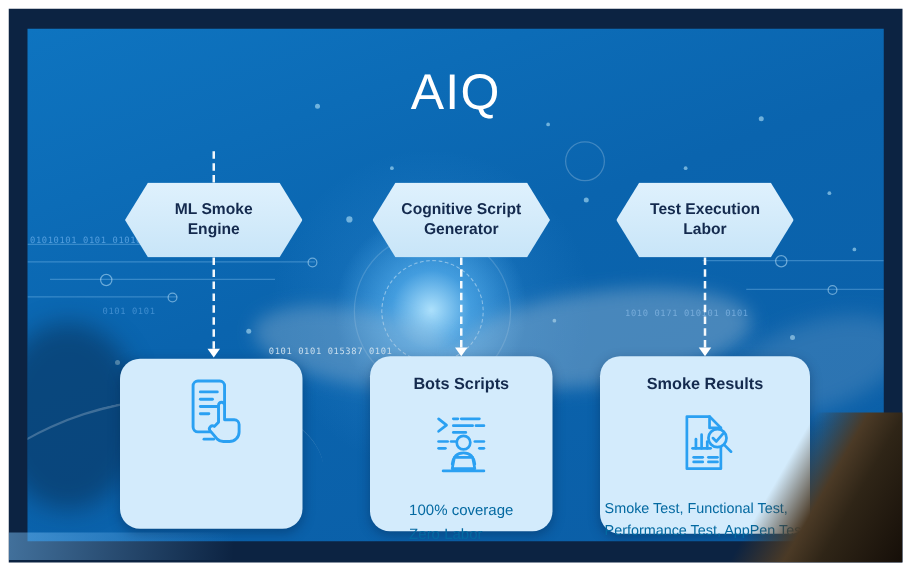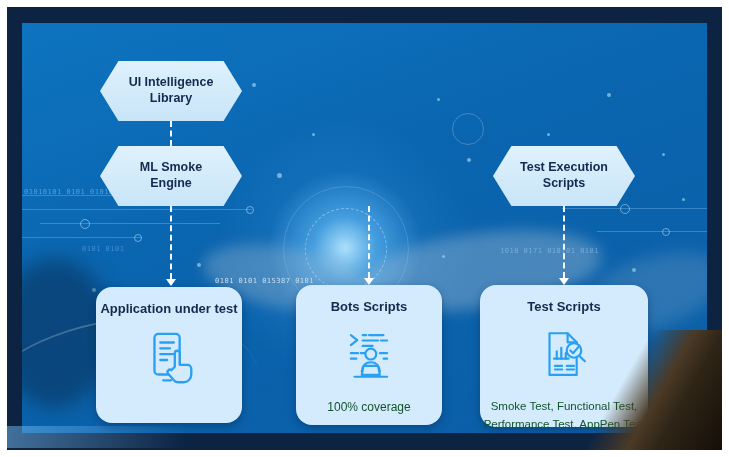--- a/index.html
+++ b/index.html
@@ -50,21 +50,21 @@
   .conn{position:absolute;width:0;border-left:2px dashed rgba(255,255,255,0.95);z-index:4;}
   .arrow{position:absolute;width:0;height:0;z-index:5;
     border-left:5px solid transparent;border-right:5px solid transparent;border-top:7px solid #ffffff;}
   
   .card{position:absolute;z-index:3;background:#d3ebfc;border-radius:16px;
     box-shadow:0 3px 9px rgba(0,25,60,0.35);
     display:flex;flex-direction:column;align-items:center;}
   .card-title{margin-top:14px;color:#142a4e;font-weight:bold;font-size:13px;white-space:nowrap;}
   .card-icon{margin-top:12px;}
   .card-icon svg{stroke:#2aa0f2;fill:none;stroke-width:2.4;stroke-linecap:round;stroke-linejoin:round;}
-  .caption{margin-top:10px;text-align:center;color:#14532d;font-size:12px;line-height:1.55;}
+  .caption{margin-top:10px;color:#0369a1;font-size:12px;line-height:1.55;}
   .caption div{white-space:nowrap;}
   .caption.small{font-size:11.5px;}
   .maskfill{fill:#d3ebfc;}
 </style>
 </head>
 <body>
 
 <div class="frame">
   <div class="slide">
 
@@ -106,41 +106,41 @@
     <div class="binary" style="left:193px;top:254px;color:rgba(230,245,255,0.9);">0101 0101 015387 0101</div>
     <div class="binary" style="left:478px;top:224px;color:rgba(140,200,255,0.55);">1010 0171 010101 0101</div>
     <div class="binary" style="left:60px;top:222px;color:rgba(140,200,255,0.40);">0101 0101</div>
 
     <div class="hand-blob" style="left:180px;top:225px;width:170px;height:60px;background:rgba(180,198,215,0.32);filter:blur(7px);transform:rotate(10deg);"></div>
     <div class="hand-blob" style="left:340px;top:210px;width:240px;height:75px;background:rgba(185,202,218,0.35);filter:blur(7px);transform:rotate(-7deg);"></div>
     <div class="hand-blob" style="left:555px;top:235px;width:150px;height:70px;background:rgba(165,188,210,0.22);filter:blur(8px);transform:rotate(-18deg);"></div>
     <div class="hand-blob" style="left:-25px;top:235px;width:115px;height:150px;background:rgba(8,28,52,0.40);filter:blur(10px);"></div>
     <div class="curve-arc"></div>
 
-
-    <div class="hex" style="left:78px;top:38px;">
-      <span>UI Intelligence Library</span>
-    </div>
+    <div class="title">AIQ</div>
+
     <div class="hex" style="left:78px;top:123px;">
       <span>ML Smoke Engine</span>
     </div>
+    <div class="hex" style="left:276px;top:123px;">
+      <span>Cognitive Script Generator</span>
+    </div>
     <div class="hex" style="left:471px;top:123px;">
-      <span>Test Execution Scripts</span>
+      <span>Test Execution Labor</span>
     </div>
 
     <div class="conn" style="left:148px;top:98px;height:25px;"></div>
     <div class="conn" style="left:148px;top:183px;height:73px;"></div>
     <div class="arrow" style="left:144px;top:256px;"></div>
     <div class="conn" style="left:346px;top:183px;height:72px;"></div>
     <div class="arrow" style="left:342px;top:255px;"></div>
     <div class="conn" style="left:541px;top:183px;height:72px;"></div>
     <div class="arrow" style="left:537px;top:255px;"></div>
 
     <div class="card" style="left:74px;top:264px;width:146px;height:136px;">
-      <div class="card-title">Application under test</div>
       <div class="card-icon">
         <svg width="62" height="62" viewBox="0 0 64 64">
           <rect x="17" y="6" width="26" height="42" rx="4"></rect>
           <line x1="23" y1="15" x2="37" y2="15"></line>
           <line x1="23" y1="21" x2="33" y2="21"></line>
           <line x1="23" y1="27" x2="37" y2="27"></line>
           <line x1="23" y1="33" x2="30" y2="33"></line>
           <line x1="26" y1="54" x2="34" y2="54"></line>
           <path class="maskfill" d="M38 40 V26 a2.5 2.5 0 0 1 5 0 v12 h8 a4 4 0 0 1 4 4 v6 a8 8 0 0 1 -8 8 h-5 a7 7 0 0 1 -5 -2 l-6 -7 a2.5 2.5 0 0 1 3.5 -3.5 z"></path>
         </svg>
@@ -163,25 +163,26 @@
           <line x1="12" y1="36" x2="18" y2="36"></line>
             <line x1="48" y1="36" x2="52" y2="36"></line>
           <circle class="maskfill" cx="34" cy="31" r="6"></circle>
           <path d="M24 50 c1 -7 5 -10 10 -10 s9 3 10 10"></path>
           <path class="maskfill" d="M26 44 h16 l2 10 h-20 z"></path>
           <line x1="16" y1="56" x2="52" y2="56"></line>
         </svg>
       </div>
       <div class="caption">
         <div>100% coverage</div>
+        <div>Zero Labor</div>
       </div>
     </div>
 
     <div class="card" style="left:458px;top:262px;width:168px;height:142px;">
-      <div class="card-title">Test Scripts</div>
+      <div class="card-title">Smoke Results</div>
       <div class="card-icon">
         <svg width="58" height="58" viewBox="0 0 64 64">
           <path d="M16 8 h20 l10 10 v36 h-30 z"></path>
           <path d="M36 8 v10 h10"></path>
           <line x1="24" y1="36" x2="24" y2="28"></line>
           <line x1="29" y1="36" x2="29" y2="24"></line>
           <line x1="34" y1="36" x2="34" y2="30"></line>
           <line x1="21" y1="36" x2="37" y2="36"></line>
           <line x1="22" y1="44" x2="30" y2="44"></line>
             <line x1="22" y1="48" x2="30" y2="48"></line>

